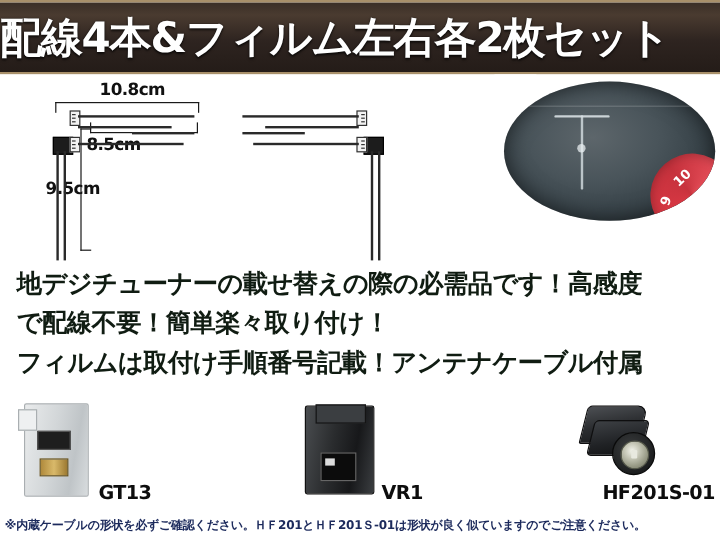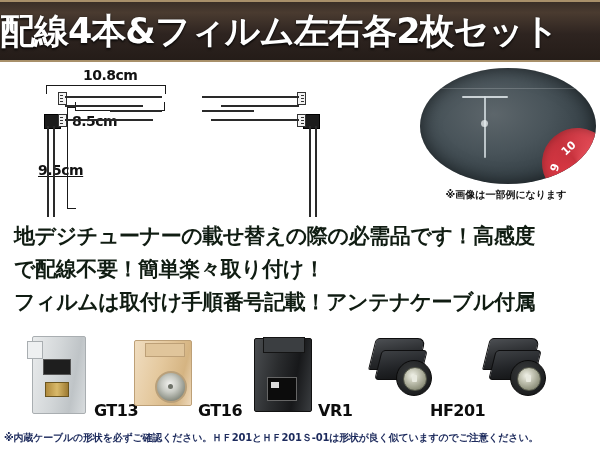--- a/index.html
+++ b/index.html
@@ -38,21 +38,21 @@
     padding-left:37px;
   }
   .dim-label{
     position:absolute;
     font-size:14px;font-weight:bold;color:#111;
     font-family:"DejaVu Sans","Liberation Sans",sans-serif;
     letter-spacing:-0.5px;
   }
   .lbl-108{left:83px;top:5px;}
   .lbl-85{left:72px;top:51px;}
-  .lbl-95{left:38px;top:100px;text-decoration:underline;}
+  .lbl-95{left:38px;top:88px;}
 
   
   .brk{position:absolute;border-color:#1a1a1a;}
   .brk-108{left:46px;top:23px;width:118px;height:8px;
     border-left:1.5px solid #1a1a1a;border-right:1.5px solid #1a1a1a;border-top:1.5px solid #1a1a1a;}
   .brk-85{left:75px;top:40px;width:88px;height:8px;
     border-left:1.5px solid #1a1a1a;border-right:1.5px solid #1a1a1a;border-bottom:1.5px solid #1a1a1a;}
   .brk-95{left:67px;top:45px;width:8px;height:100px;
     border-top:1.5px solid #1a1a1a;border-bottom:1.5px solid #1a1a1a;border-left:1.5px solid #1a1a1a;}
 
@@ -249,72 +249,55 @@
     <div class="photo-oval">
       <div class="glass-seam"></div>
       <div class="ant-h"></div>
       <div class="ant-v"></div>
       <div class="ant-dot"></div>
       <div class="sticker">
         <span class="s9">9</span>
         <span class="s10">10</span>
       </div>
     </div>
-    <div class="photo-note">※画像は一部例になります</div>
   </div>
 
   <div class="body-copy">
     <div class="copy-line">地デジチューナーの載せ替えの際の必需品です！高感度</div>
     <div class="copy-line">で配線不要！簡単楽々取り付け！</div>
     <div class="copy-line">フィルムは取付け手順番号記載！アンテナケーブル付属</div>
   </div>
 
   <div class="conn-row">
 
-    <div class="conn-item" style="left:24px;width:112px;">
+    <div class="conn-item" style="left:12px;width:112px;">
       <div class="gt13-img">
         <div class="gt13-tab"></div>
       </div>
       <div class="conn-name" style="left:70px;">GT13</div>
     </div>
 
-    <div class="conn-item" style="left:128px;width:112px;">
-      <div class="gt16-img">
-        <div class="gt16-fin"></div>
-        <div class="gt16-ring"></div>
-      </div>
-      <div class="conn-name" style="left:70px;">GT16</div>
-    </div>
 
     <div class="conn-item" style="left:248px;width:112px;">
       <div class="vr1-img">
         <div class="vr1-top"></div>
       </div>
       <div class="conn-name" style="left:70px;">VR1</div>
     </div>
 
-    <div class="conn-item" style="left:368px;width:112px;">
-      <div class="hf-img">
-        <div class="hf-shell"></div>
-        <div class="hf-shell2"></div>
-        <div class="hf-barrel">
-          <div class="hf-core"></div>
-        </div>
-      </div>
-      <div class="conn-name" style="left:62px;">HF201</div>
-    </div>
 
     <div class="conn-item" style="left:482px;width:118px;">
       <div class="hf-img">
         <div class="hf-shell"></div>
         <div class="hf-shell2"></div>
         <div class="hf-barrel">
           <div class="hf-core"></div>
         </div>
       </div>
+      <div class="conn-name" style="left:20px;">HF201S-01</div>
     </div>
 
   </div>
 
   <div class="footer">
     <div class="footer-text">※内蔵ケーブルの形状を必ずご確認ください。ＨＦ201とＨＦ201Ｓ-01は形状が良く似ていますのでご注意ください。</div>
   </div>
 
 </div>
 

